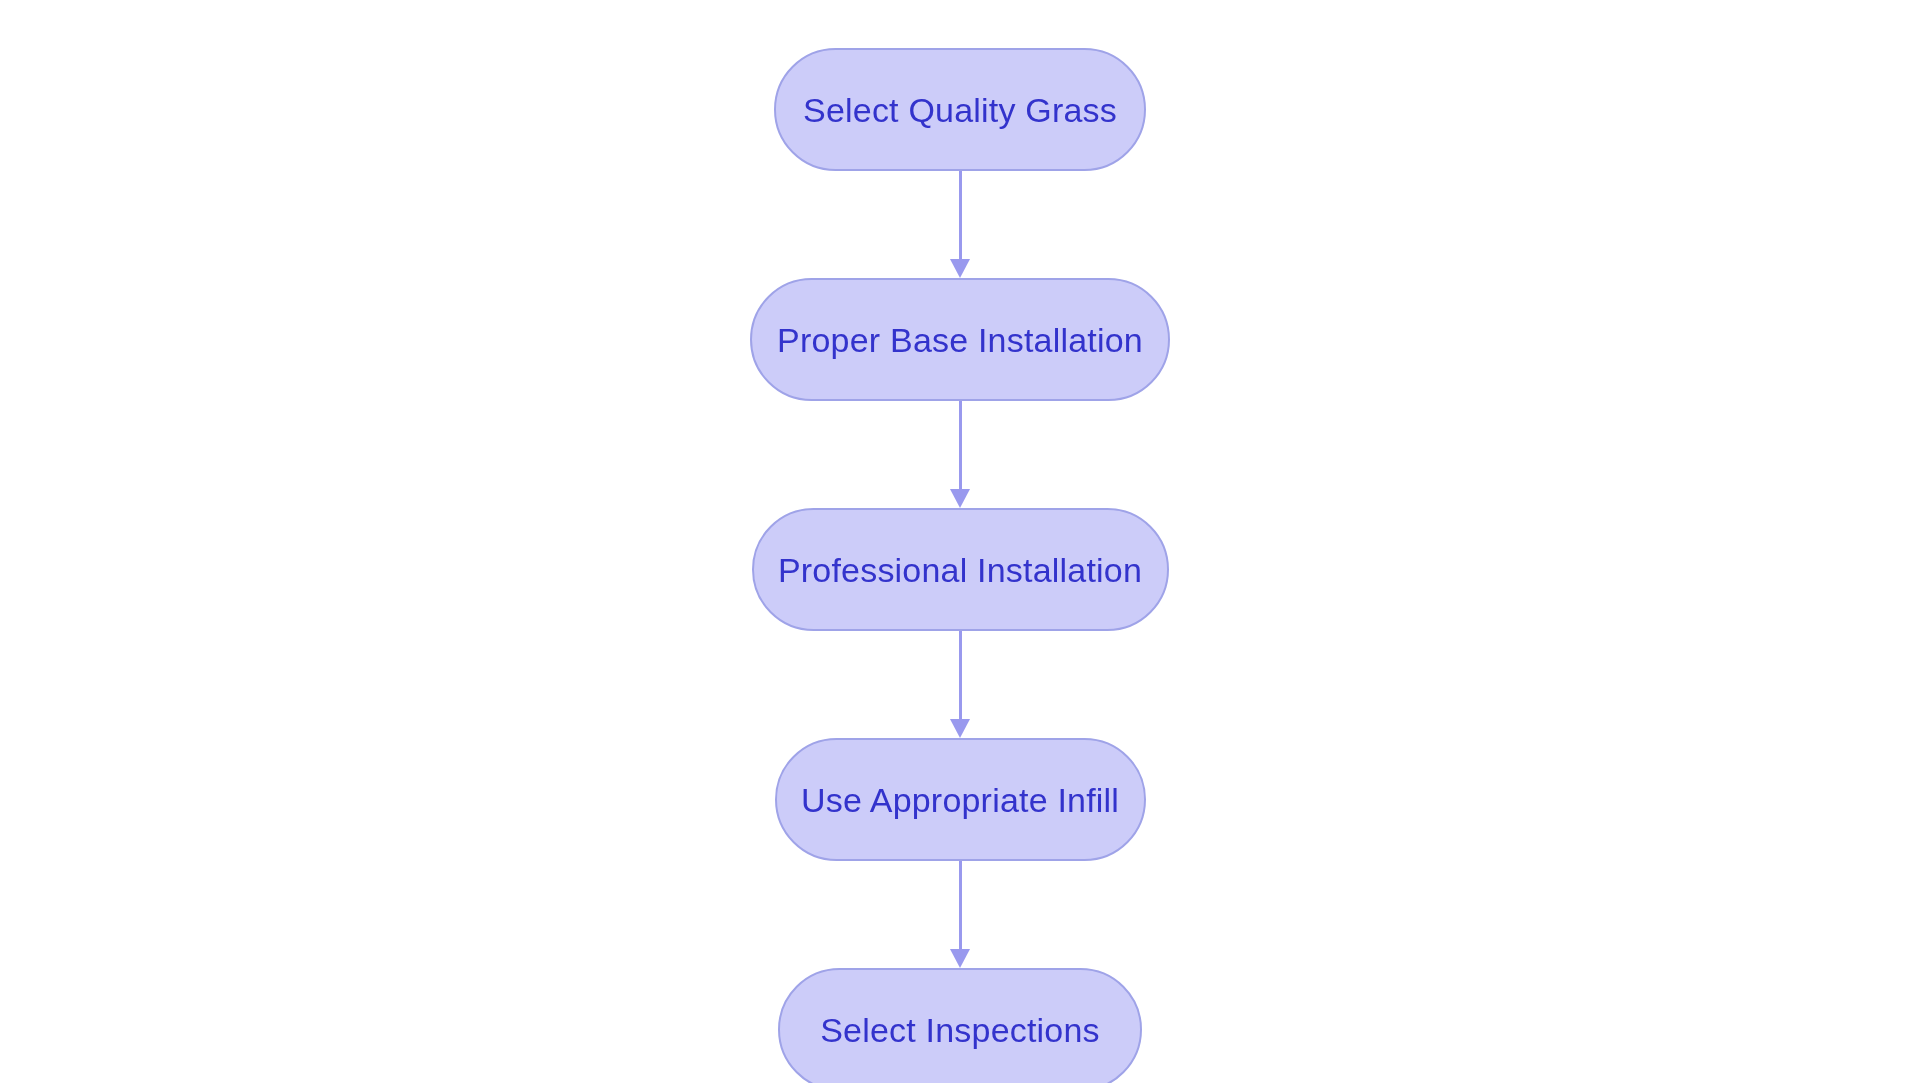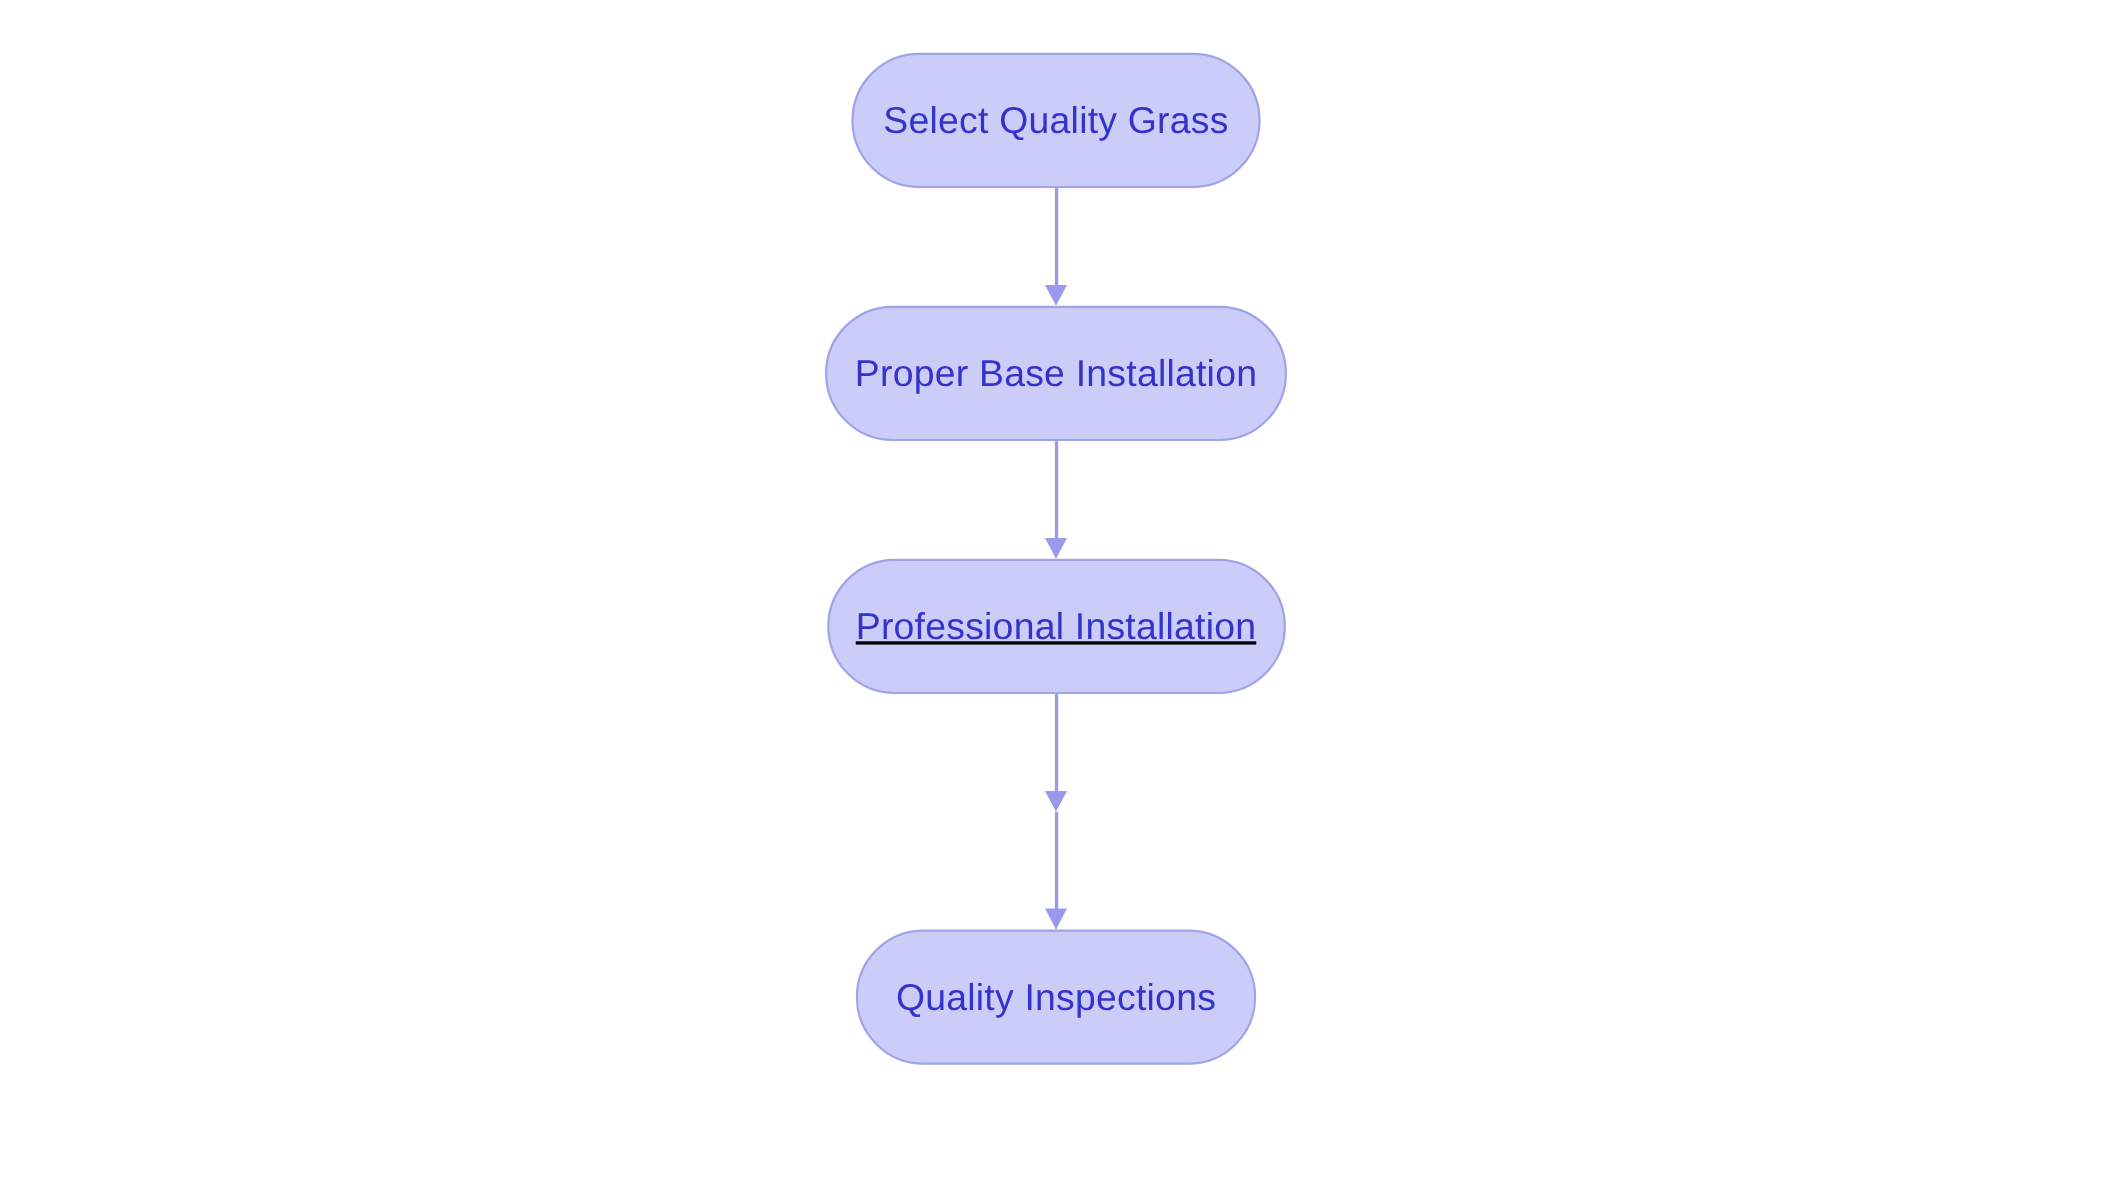--- a/index.html
+++ b/index.html
@@ -83,21 +83,21 @@
     width: 0;
     height: 0;
     border-left: 10px solid transparent;
     border-right: 10px solid transparent;
     border-top: 19px solid #9999ee;
   }
 
   
   .node-w1 { width: 372px; }
   .node-w2 { width: 420px; }
-  .node-w3 { width: 417px; text-decoration: underline; }
+  .node-w3 { width: 417px; }
   .node-w4 { width: 371px; }
   .node-w5 { width: 364px; }
 
   .top-spacer { height: 16px; }
 </style>
 </head>
 <body>
 
 <div id="flowchart-canvas">
 
@@ -129,26 +129,29 @@
       <div class="node node-w3">
         <span class="node-label">Professional Installation</span>
       </div>
       <div class="connector">
         <div class="connector-line"></div>
         <div class="connector-head"></div>
       </div>
     </div>
 
     <div class="flow-step">
+      <div class="node node-w4">
+        <span class="node-label">Use Appropriate Infill</span>
+      </div>
       <div class="connector">
         <div class="connector-line"></div>
         <div class="connector-head"></div>
       </div>
     </div>
 
     <div class="flow-step">
       <div class="node node-w5">
-        <span class="node-label">Quality Inspections</span>
+        <span class="node-label">Select Inspections</span>
       </div>
     </div>
 
   </div>
 </div>
 
 </body></html>

